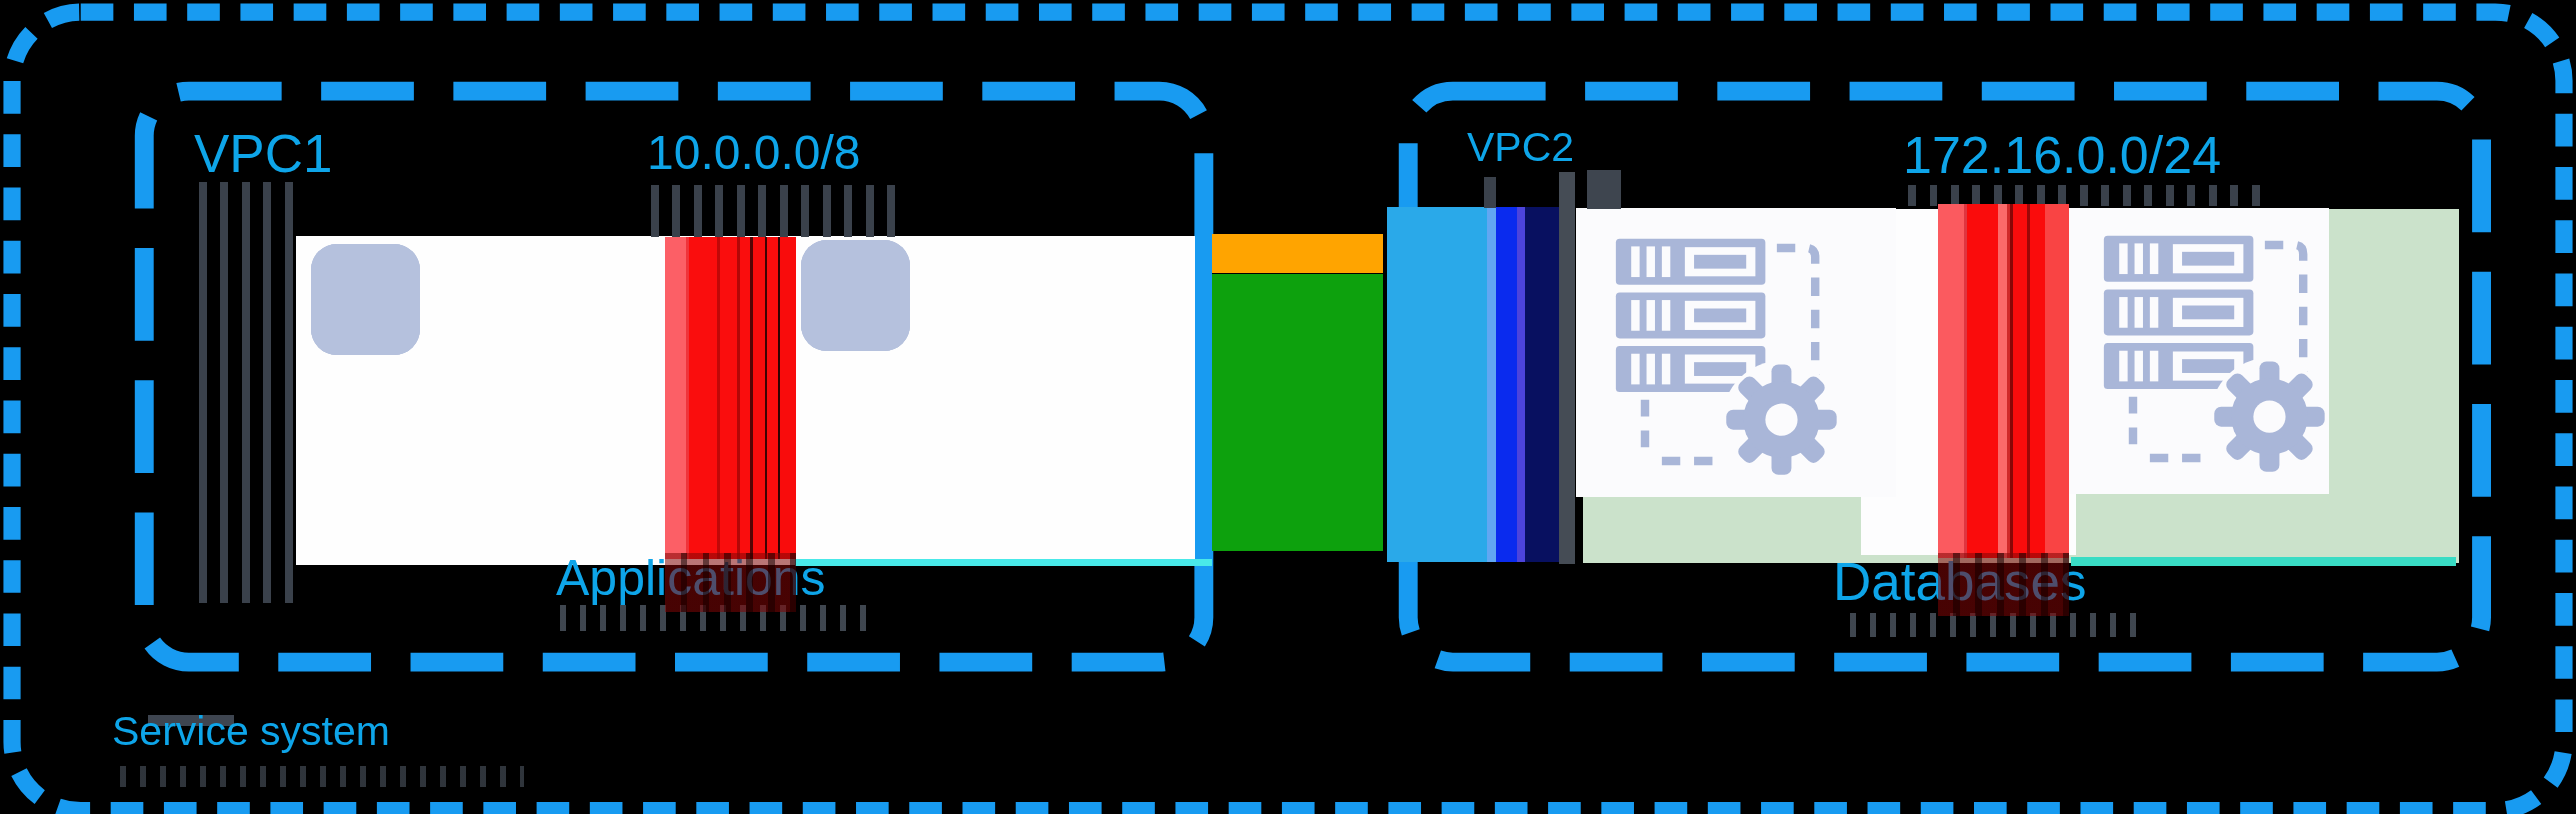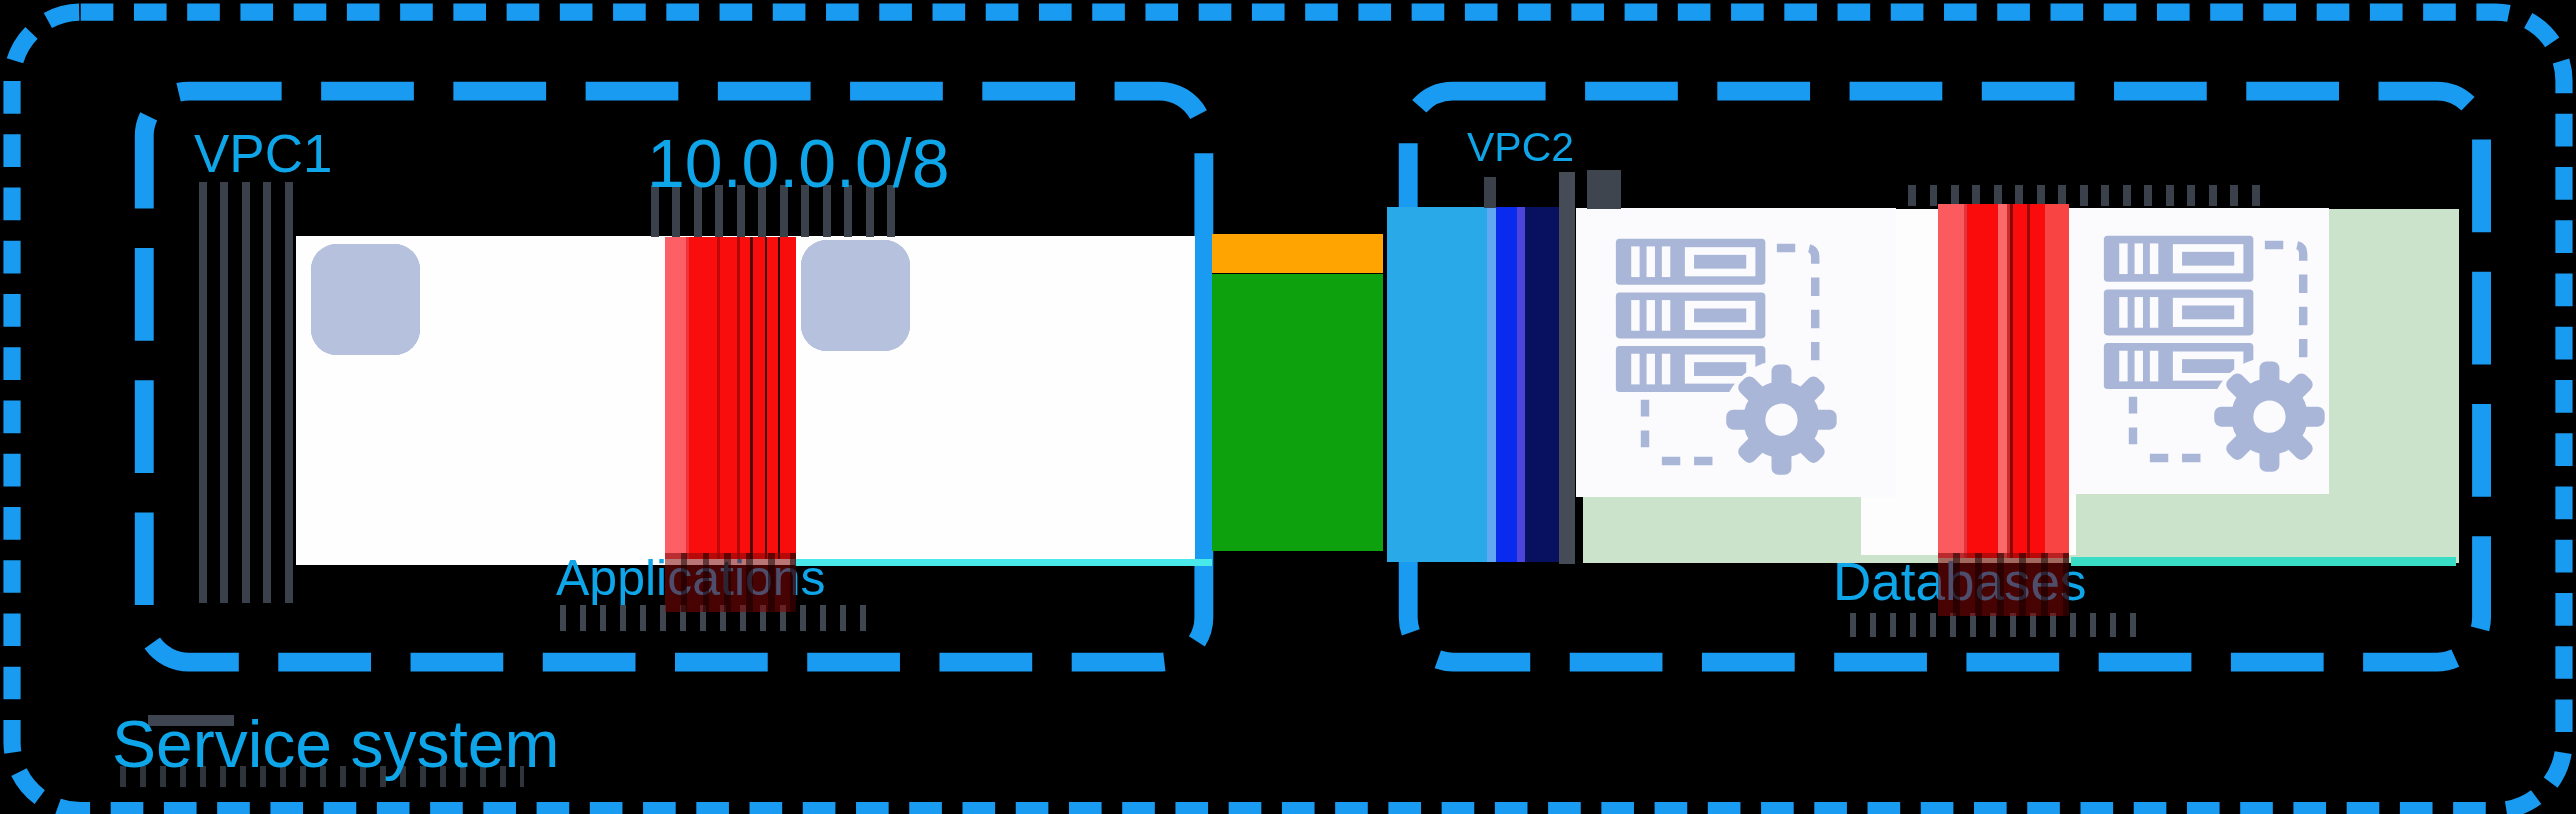--- a/index.html
+++ b/index.html
@@ -66,26 +66,26 @@
   .red-l-d{left:665px; top:553px;width:131px;height:59px;}
   .red-r-d{left:1938px;top:553px;width:131px;height:63px;}
 
   
   .teal-l{left:795px; top:559px;width:417px;height:6.9px; background:#49E9E9;}
   .teal-r{left:2071px;top:557px;width:385px;height:9.4px;background:#39DCC4;}
 
   
   .label{color:#0ea5e9;white-space:nowrap;line-height:1;}
   .lbl-vpc1{left:194px; top:127px; font-size:53px;}
-  .lbl-ip1 {left:647px; top:129px; font-size:68px;}
+  .lbl-ip1 {left:647px; top:129px; font-size:48px;}
   .lbl-vpc2{left:1467px;top:127px; font-size:41px;}
   .lbl-ip2 {left:1903px;top:129px; font-size:52px;}
   .lbl-apps{left:556px; top:553px; font-size:50px;}
   .lbl-dbs {left:1833px;top:555px; font-size:53px;}
-  .lbl-svc {left:112px; top:711px; font-size:66px;}
+  .lbl-svc {left:112px; top:711px; font-size:41px;}
 </style>
 </head>
 <body>
 
 <div id="canvas">
 
   <svg class="borders" viewBox="0 0 3000 949">
     <rect class="outer-rect" x="14" y="14" width="2972" height="930" rx="80" ry="80"></rect>
     <rect class="vpc-rect" x="168" y="106" width="1234" height="665" rx="52" ry="52"></rect>
     <rect class="vpc-rect" x="1640" y="106" width="1250" height="665" rx="52" ry="52"></rect>
@@ -218,20 +218,21 @@
   <div class="teal-l"></div>
   <div class="teal-r"></div>
   <div class="trail-thin t-apps"></div>
   <div class="trail-thin t-dbs"></div>
   <div class="trail-thin t-svc"></div>
   <div class="svc-bar"></div>
 
   <div class="label lbl-vpc1">VPC1</div>
   <div class="label lbl-ip1">10.0.0.0/8</div>
   <div class="label lbl-vpc2">VPC2</div>
+  <div class="label lbl-ip2">172.16.0.0/24</div>
   <div class="label lbl-apps">Applications</div>
   <div class="label lbl-dbs">Databases</div>
   <div class="label lbl-svc">Service system</div>
 
   <div class="red-dark red-l-d"></div>
   <div class="red-dark red-r-d"></div>
 
 </div>
 
 

